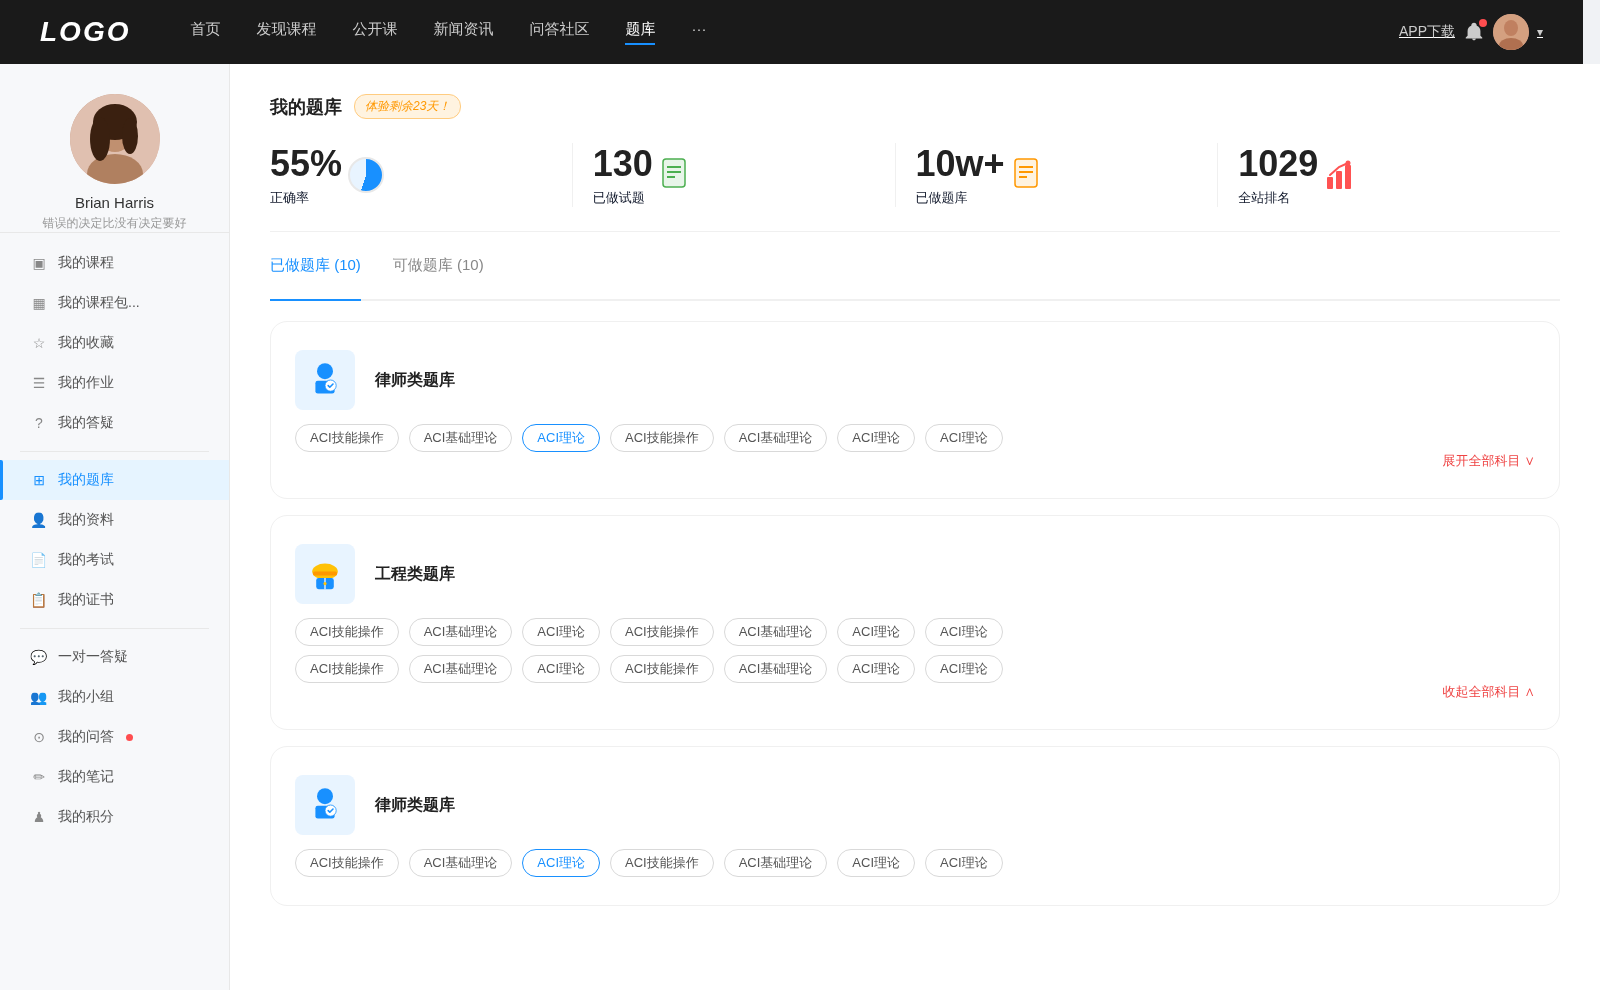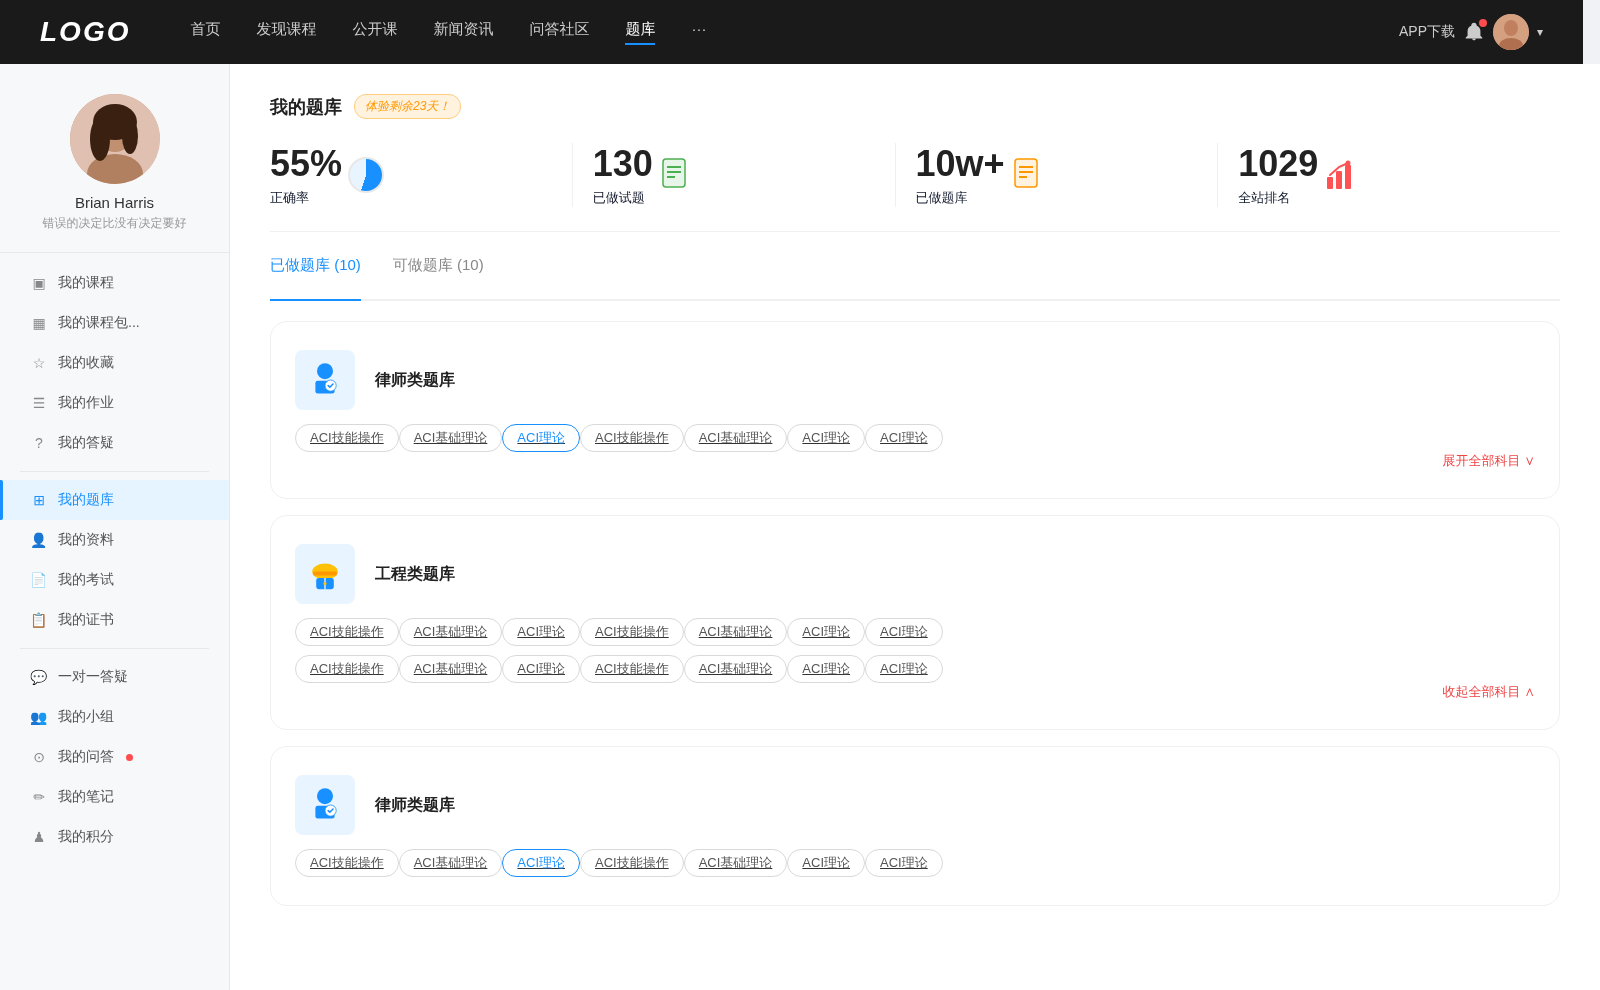--- a/index.html
+++ b/index.html
@@ -39,20 +39,21 @@
       color: white;
       border-bottom: 2px solid #1890ff;
       padding-bottom: 4px;
     }
     .navbar-right {
       display: flex;
       align-items: center;
       gap: 8px;
       color: white;
       font-size: 14px;
+      text-decoration: underline;
     }
     .navbar-download { font-size: 14px; color: #ccc; cursor: pointer; }
     .bell-icon { position: relative; cursor: pointer; }
     .bell-dot { position: absolute; top: -2px; right: -2px; width: 8px; height: 8px; background: #ff4d4f; border-radius: 50%; }
     .avatar-circle {
       width: 36px; height: 36px; border-radius: 50%;
       background: linear-gradient(135deg, #c0907a, #d4a090);
       overflow: hidden;
       cursor: pointer;
     }
@@ -71,21 +72,20 @@
       width: 230px;
       background: #f7f8fa;
       border-right: 1px solid #e8e8e8;
       padding: 30px 0;
       flex-shrink: 0;
     }
     .sidebar-profile {
       display: flex;
       flex-direction: column;
       align-items: center;
-      padding-bottom: 20px;
       border-bottom: 1px solid #e8e8e8;
       margin-bottom: 10px;
     }
     .profile-avatar {
       width: 90px; height: 90px; border-radius: 50%;
       background: linear-gradient(135deg, #c8a08a, #e0b8a8);
       overflow: hidden;
       margin-bottom: 10px;
     }
     .profile-name {
@@ -230,22 +230,22 @@
       align-items: center;
       justify-content: center;
       flex-shrink: 0;
     }
     .lawyer-icon-svg { width: 40px; height: 40px; }
     .engineer-icon-svg { width: 40px; height: 40px; }
     .qbank-title { font-size: 16px; font-weight: 600; color: #222; }
     .tags-row {
       display: flex;
       flex-wrap: wrap;
+      gap: 10px;
       margin-top: 9px;
-      text-decoration: underline;
     }
     .tag {
       padding: 4px 14px;
       border-radius: 16px;
       border: 1px solid #d9d9d9;
       font-size: 13px;
       color: #555;
       cursor: pointer;
       white-space: nowrap;
     }

